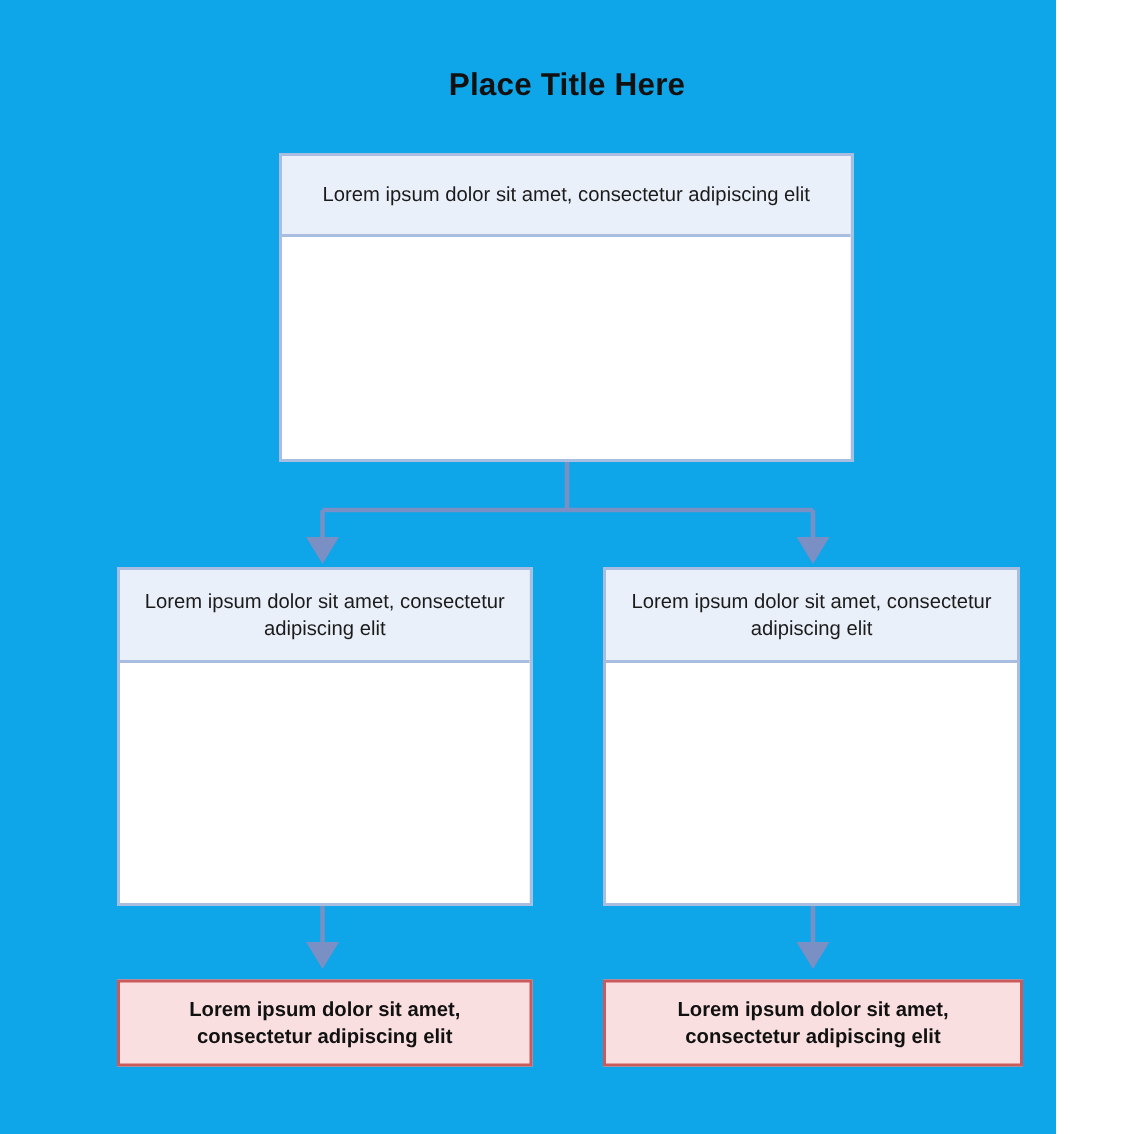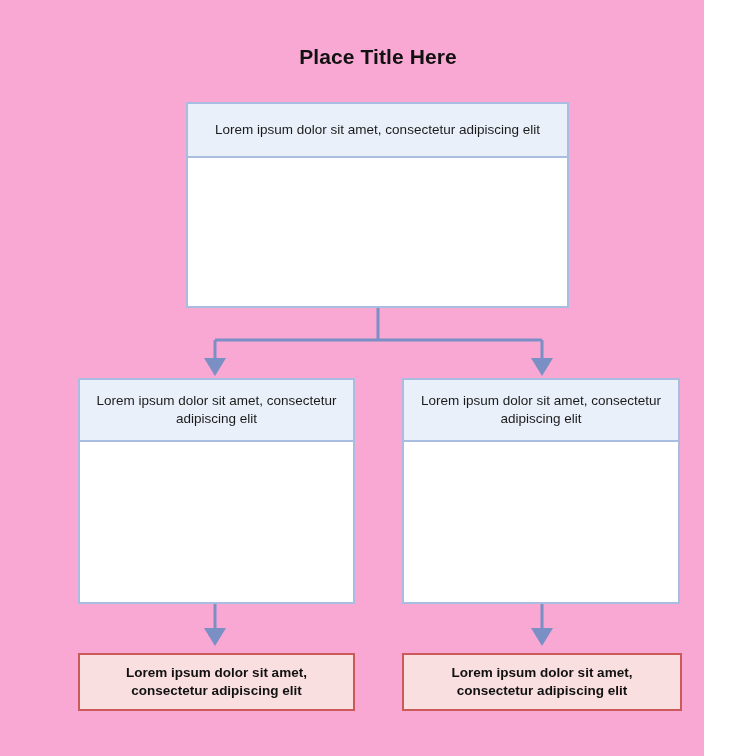--- a/index.html
+++ b/index.html
@@ -9,21 +9,21 @@
     background: #ffffff;
   }
   body {
     font-family: "Liberation Sans", sans-serif;
     -webkit-font-smoothing: antialiased;
   }
   #canvas {
     position: relative;
     width: 704px;
     height: 756px;
-    background: #f9a8d4;
+    background: #0ea5e9;
     overflow: hidden;
   }
 
   
   .diagram-title {
     position: absolute;
     left: 0;
     top: 45px;
     width: 756px;
     text-align: center;

